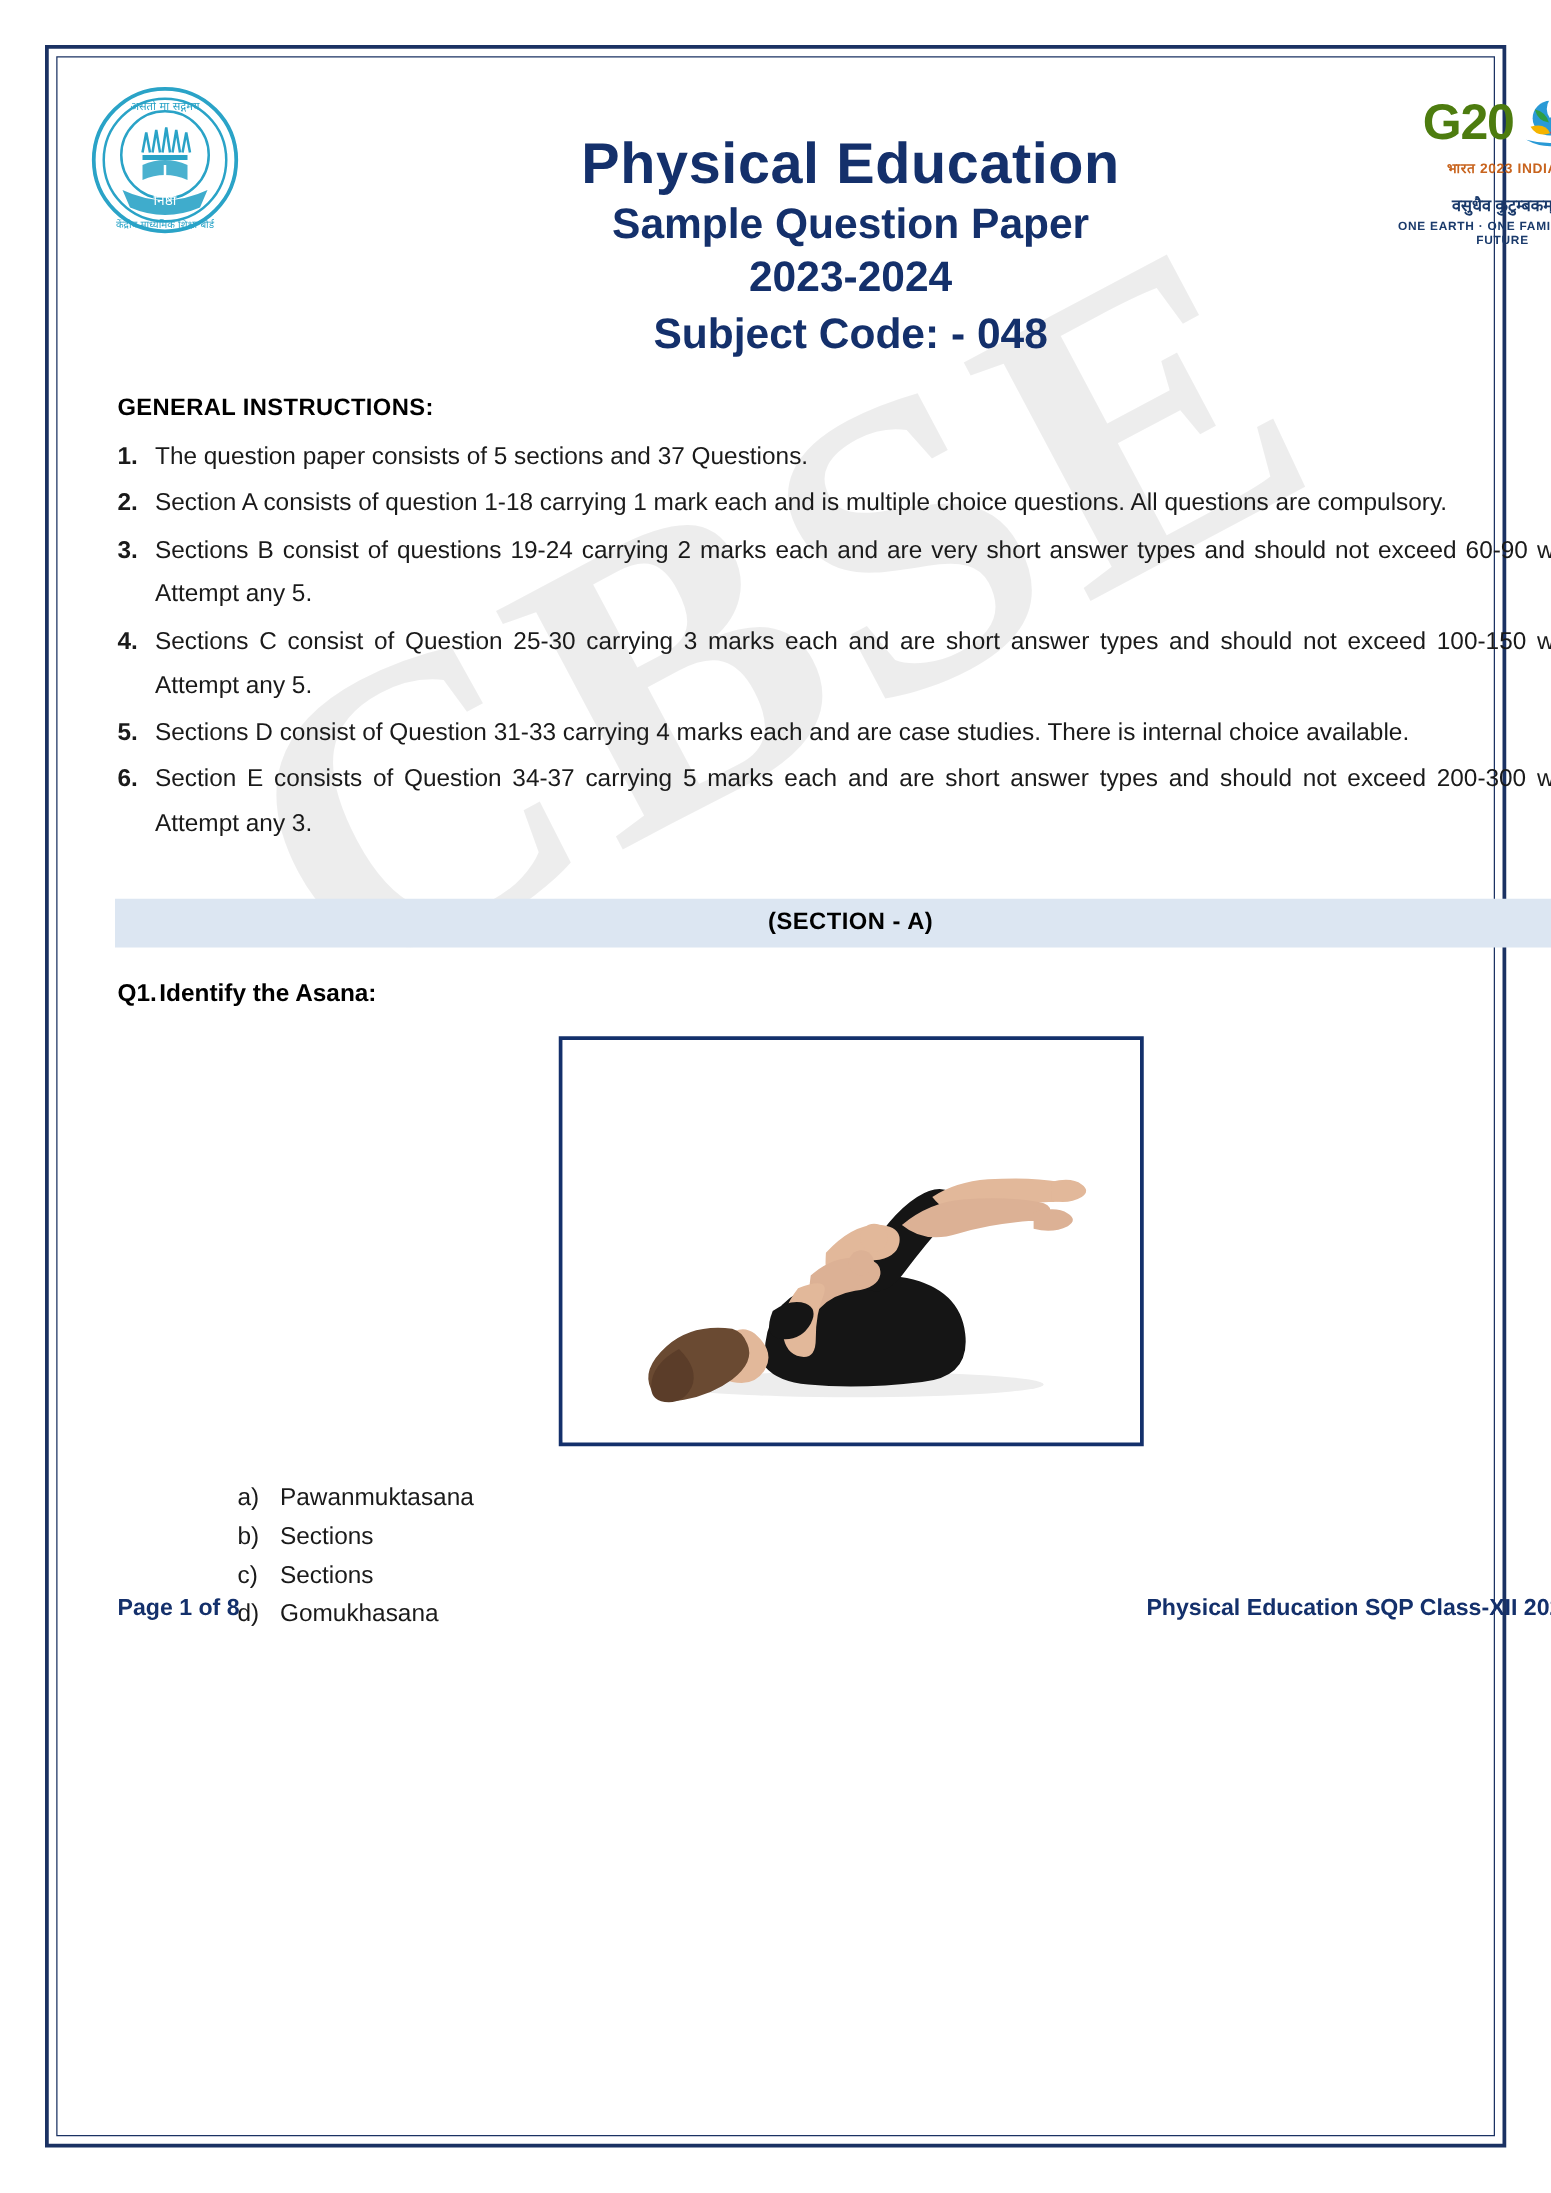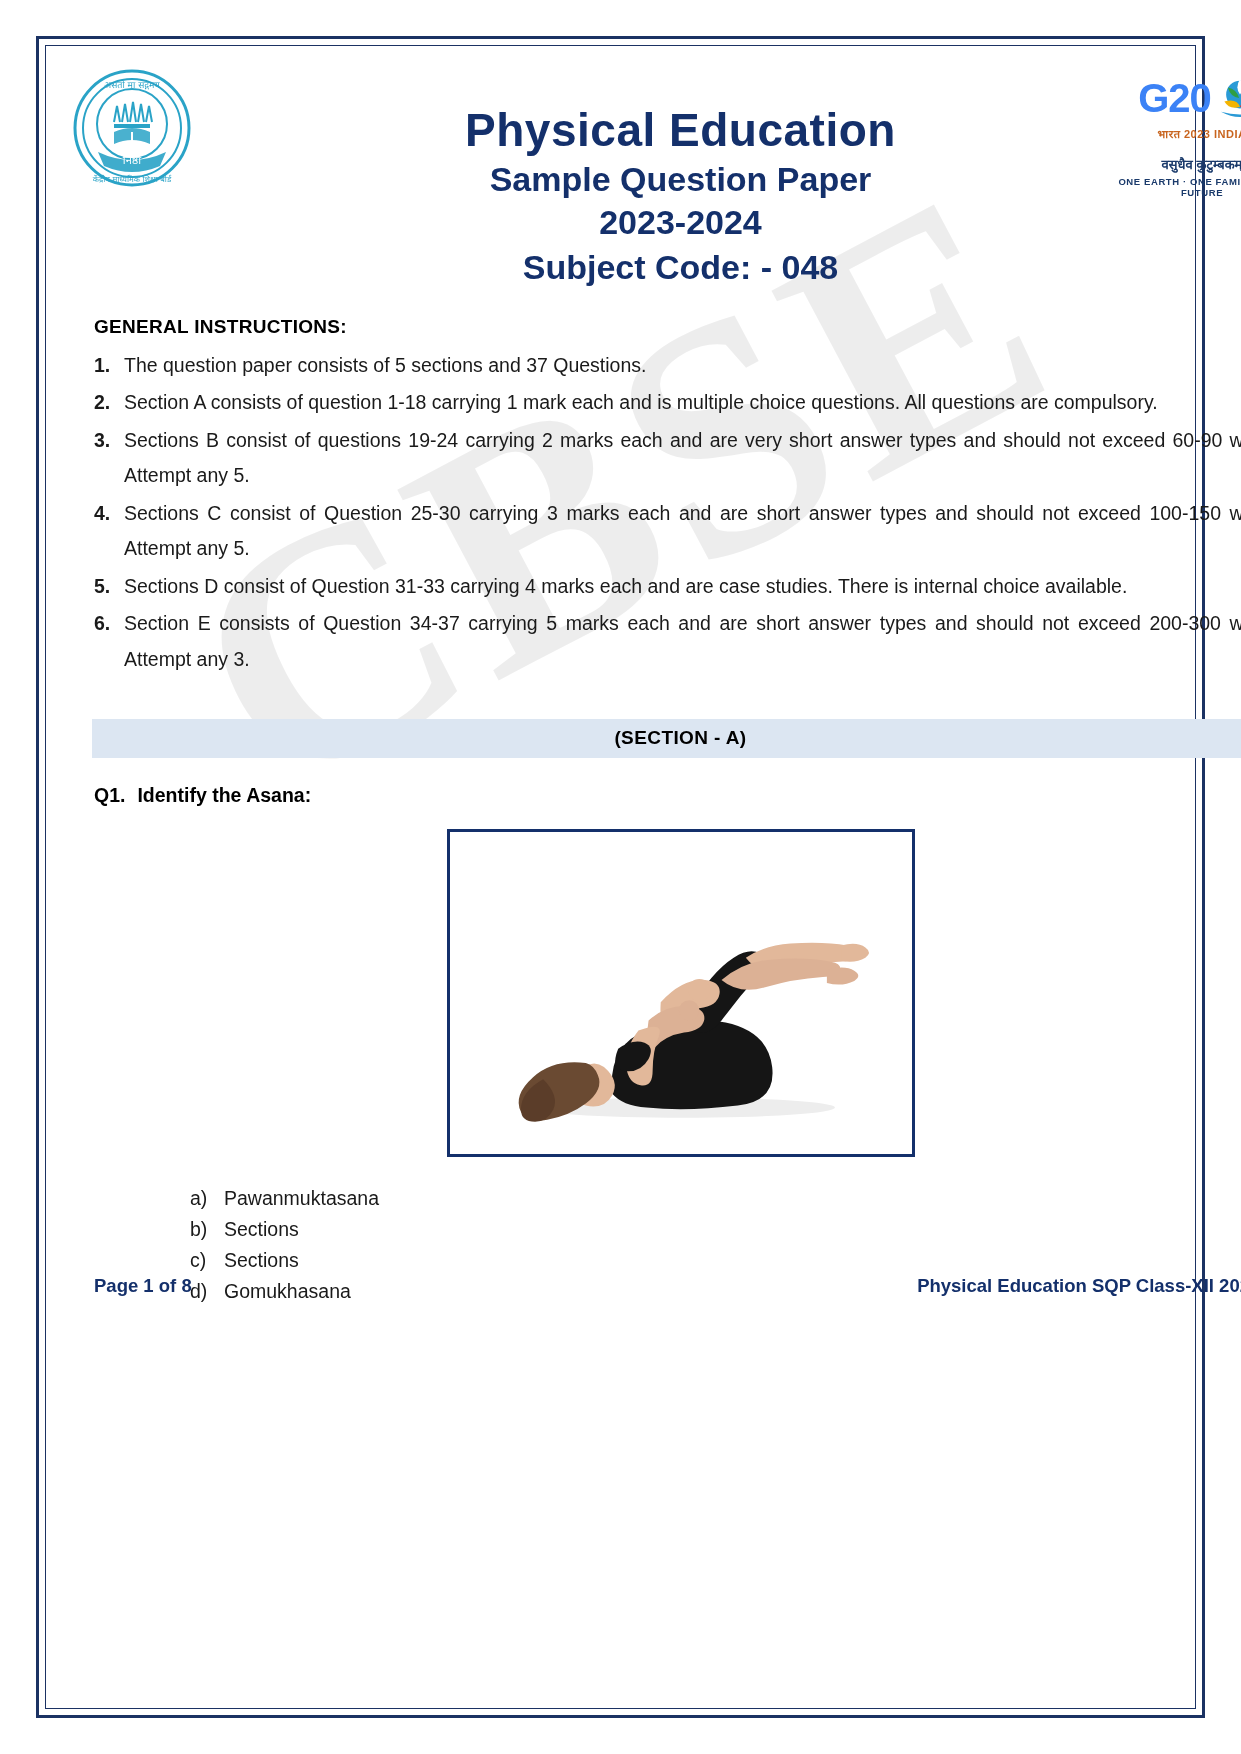--- a/index.html
+++ b/index.html
@@ -85,21 +85,21 @@
   .g20-top {
     display: flex;
     align-items: center;
     justify-content: center;
     gap: 3px;
   }
   .g20-text {
     font-family: "Liberation Sans", sans-serif;
     font-weight: bold;
     font-size: 40px;
-    color: #3b82f6;
+    color: #4d7c0f;
     letter-spacing: -1px;
   }
   .g20-sub {
     font-size: 11px;
     color: #c8641e;
     font-weight: bold;
     letter-spacing: 0.5px;
     margin-top: 2px;
   }
   .g20-hindi {
@@ -184,21 +184,21 @@
     letter-spacing: 0.4px;
   }
   
   .question {
     margin: 26px 0 0 34px;
     font-size: 19.5px;
     font-weight: bold;
     color: #000;
   }
   .q-num {
-    margin-right: 12px;
+    margin-right: 2px;
   }
   .img-frame {
     margin: 22px auto 0 auto;
     width: 462px;
     height: 322px;
     border: 3px solid #14306b;
     background: #ffffff;
     position: relative;
     overflow: hidden;
   }

